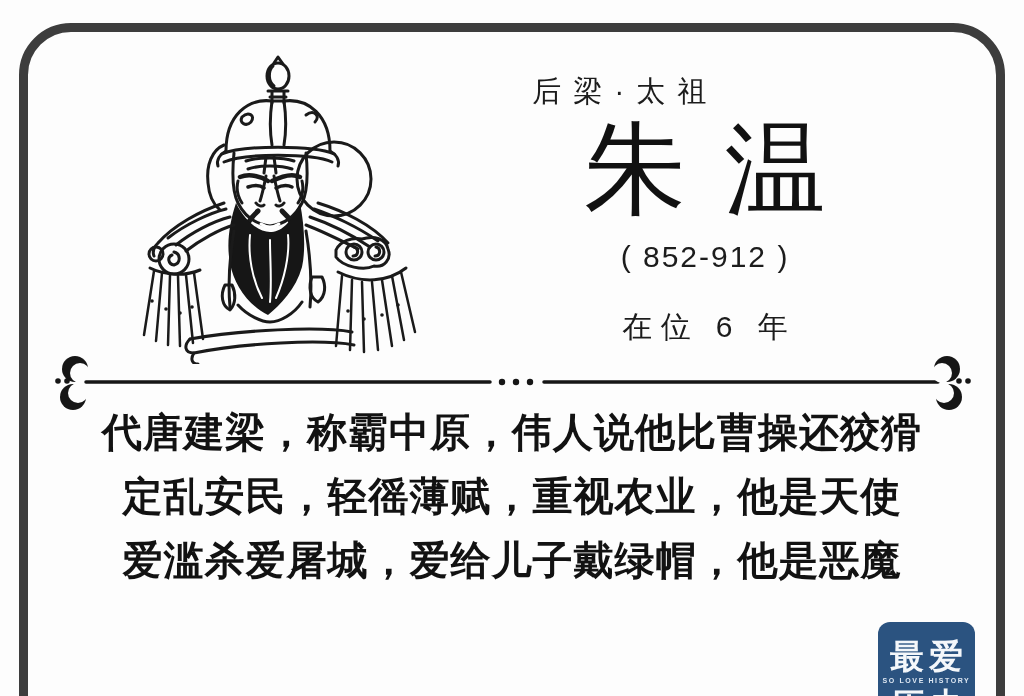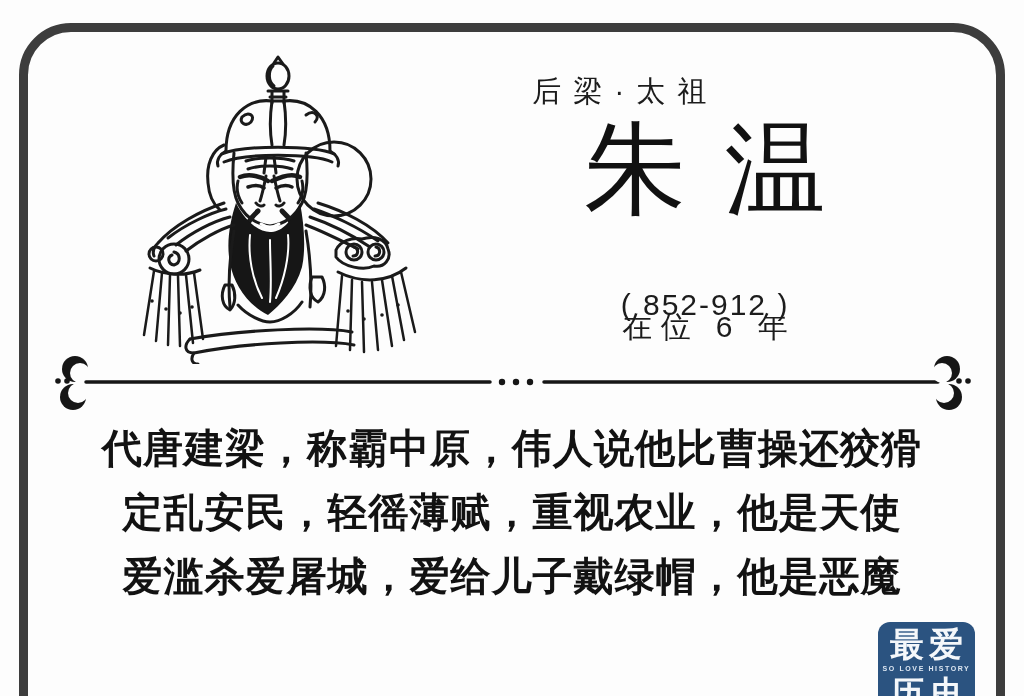--- a/index.html
+++ b/index.html
@@ -25,43 +25,43 @@
     color:#1c1c1c;
   }
   .emperor-name {
     position:absolute; left:520px; top:112px; width:370px;
     text-align:center; font-size:101px; line-height:1.16;
     font-family:"Liberation Serif", serif; font-weight:normal;
     word-spacing:14px; color:#111;
   }
   .life-years {
     position:absolute; left:520px; top:240px; width:370px;
-    text-align:center; font-size:30px; letter-spacing:2px; color:#1c1c1c;margin-top:48px;
+    text-align:center; font-size:30px; letter-spacing:2px; color:#1c1c1c;
   }
   .reign-length {
     position:absolute; left:520px; top:307px; width:370px;
     text-align:center; font-size:30px; letter-spacing:0.28em; text-indent:0.28em;
     color:#1c1c1c;
   }
   .divider { position:absolute; left:42px; top:350px; width:940px; height:64px; }
   .divider svg { width:100%; height:100%; }
 
   .description {
-    position:absolute; left:30px; top:416px; width:964px;
+    position:absolute; left:30px; top:400px; width:964px;
     text-align:center; font-size:40px; line-height:64px;
     font-weight:600; color:#121212;
     letter-spacing:1px;
   }
   .logo {
     position:absolute; left:878px; top:622px; width:97px; height:112px;
     background:#2b5380; border-radius:12px;
     text-align:center; color:#f4f7fa; overflow:hidden;
   }
   .logo .cn-top {
-    margin-top:4px; font-size:34px; line-height:38px; font-weight:bold;
+    margin-top:16px; font-size:34px; line-height:38px; font-weight:bold;
     font-family:"Liberation Serif", serif; letter-spacing:5px; text-indent:5px;
   }
   .logo .en {
     font-size:7px; line-height:9px; letter-spacing:1.6px; color:#dde7f2; font-weight:bold;
   }
   .logo .cn-bottom {
     margin-top:2px; font-size:34px; line-height:38px; font-weight:bold;
     font-family:"Liberation Serif", serif; letter-spacing:5px; text-indent:5px;
   }
 </style>

